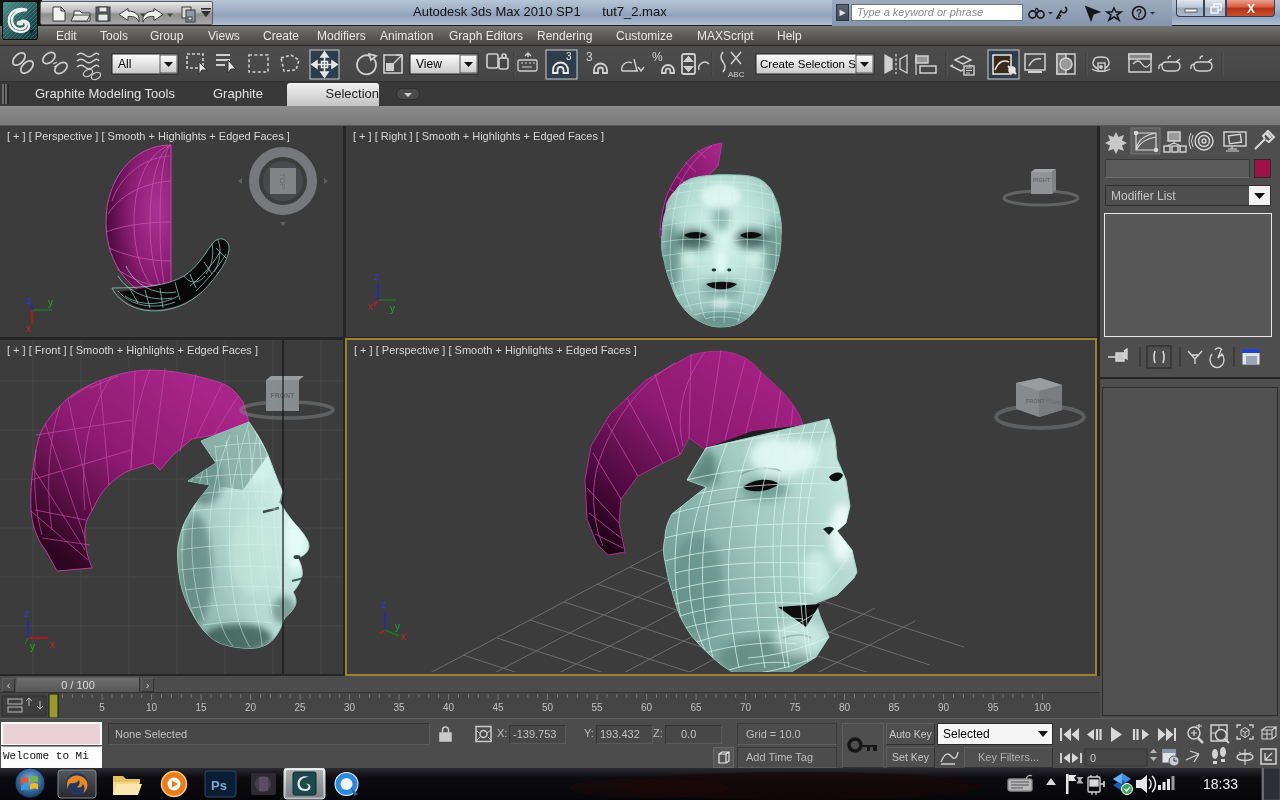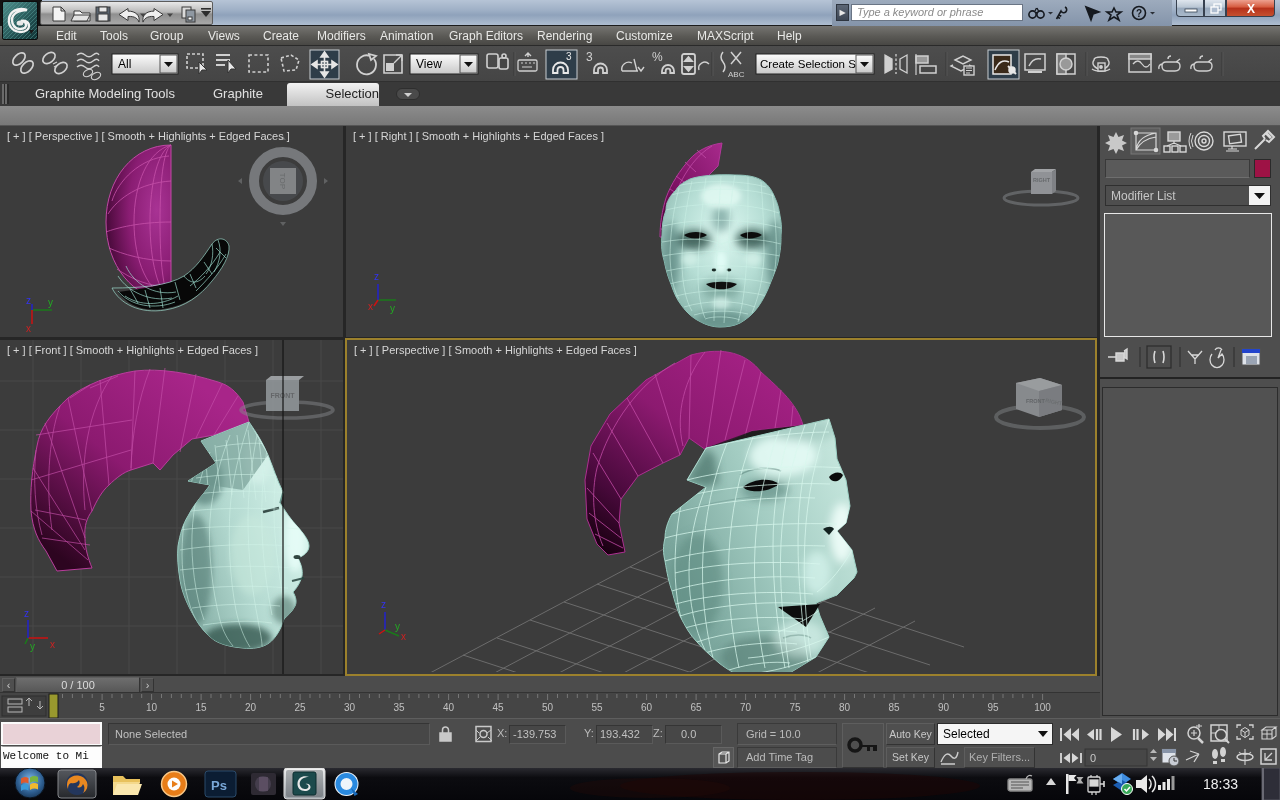--- a/index.html
+++ b/index.html
@@ -83,20 +83,21 @@
 <defs>
           <pattern id="hatch" width="4" height="4" patternUnits="userSpaceOnUse">
             <path d="M0 4 L4 0" stroke="#5aa09a" stroke-width="1" opacity="0.5"></path>
           </pattern>
         </defs>
 <rect width="34" height="37" fill="url(#hatch)"></rect>
 <path d="M24 8 c-9 -3 -17 1 -18 9 c-1 8 5 13 12 13 c5 0 8 -3 8 -6 c0 -4 -4 -6 -8 -5 c3 0 5 2 5 4 c0 3 -3 4 -6 4 c-5 0 -8 -4 -8 -9 c0 -6 6 -10 15 -10 z" fill="none" stroke="#f2f2f2" stroke-width="2.4" stroke-linecap="round"></path>
 <ellipse cx="17" cy="21" rx="3.4" ry="2.6" fill="#e8e8e8"></ellipse>
 <path d="M26 28 l5 0 l-2.5 4 z" fill="#1a1a1a"></path>
 </svg></div>
+<div id="title-text" class="abs">Autodesk 3ds Max  2010 SP1&nbsp;&nbsp;&nbsp;&nbsp;&nbsp;&nbsp;tut7_2.max</div>
 <div id="infocenter" class="abs"></div>
 <div id="ic-arrow" class="abs">▶</div>
 <div id="searchbox" class="abs">Type a keyword or phrase</div>
 <div id="icicons" class="abs"><svg width="146" height="20" viewBox="0 0 146 20">
 <g stroke="#15191f" fill="none" stroke-width="1.6">
 <circle cx="6.5" cy="11.5" r="3.6" fill="none"></circle>
           <circle cx="14.5" cy="11.5" r="3.6" fill="none"></circle>
           <path d="M9 8 l1.5 -3 m2 3 l-1.5 -3 m-1 5 a1.5 1.5 0 0 1 2 0" stroke-width="1.3"></path>
 <path d="M39 4 a3 3 0 1 1 -4 4 l-4.5 8 m0.8 -2 l2.8 1.4 m-1.2 -3.4 l2.4 1.2" stroke-width="1.6"></path>
 <path d="M60 4 l5 13 l2 -6 l6 -2 z" fill="#15191f"></path>
@@ -751,21 +752,21 @@
           <path d="M18 21 h16 v6 h-4 v-4 h-3 v4 h-3 v-4 h-6 z" fill="#161616"></path>
         </svg></div>
 <div class="raised" style="left:886px;top:4px;width:49px;height:22px;line-height:20px;font-size:10.5px;white-space:nowrap;">Auto Key</div>
 <div class="raised" style="left:886px;top:28px;width:49px;height:21px;line-height:19px;font-size:10.5px;white-space:nowrap;">Set Key</div>
 <div class="abs" style="left:937px;top:4px;width:116px;height:22px;background:#f5f5f5;border:1px solid #2c2c2c;font-size:12px;color:#000;line-height:20px;padding-left:5px;">Selected<svg style="position:absolute;right:2px;top:4px;" width="14" height="12">
           <path d="M2 3 l5 6 l5 -6 z" fill="#111"></path>
         </svg></div>
 <div class="abs" style="left:938px;top:28px;width:23px;height:21px;"><svg width="23" height="21">
           <path d="M3 15 q5 -12 10 -6 t7 -4 M3 17 h14" fill="none" stroke="#ccc" stroke-width="1.4"></path>
         </svg></div>
-<div class="raised" style="left:964px;top:28px;width:71px;height:21px;line-height:19px;color:#b0b0b0;">Key Filters...</div>
+<div class="raised" style="left:964px;top:28px;width:89px;height:21px;line-height:19px;color:#b0b0b0;">Key Filters...</div>
 <svg class="abs" style="left:1057px;top:4px;" width="125" height="45" viewBox="0 0 125 45">
 <g fill="#d8d8d8" stroke="#d8d8d8" stroke-width="0">
 <path d="M4 5 v13" stroke-width="2"></path>
           <path d="M14 5 L6.5 11.5 L14 18 z M22 5 L14.5 11.5 L22 18 z"></path>
 <path d="M37 6 L30 11.5 L37 17 z"></path>
           <path d="M40 6 v11 m3.5 -11 v11" stroke-width="2.2"></path>
 <path d="M54 4 L65 11.5 L54 19 z"></path>
 <path d="M77 6 v11 m3.5 -11 v11" stroke-width="2.2"></path>
           <path d="M85 6 L92 11.5 L85 17 z"></path>
 <path d="M101 5 L108.5 11.5 L101 18 z M109 5 L116.5 11.5 L109 18 z"></path>

